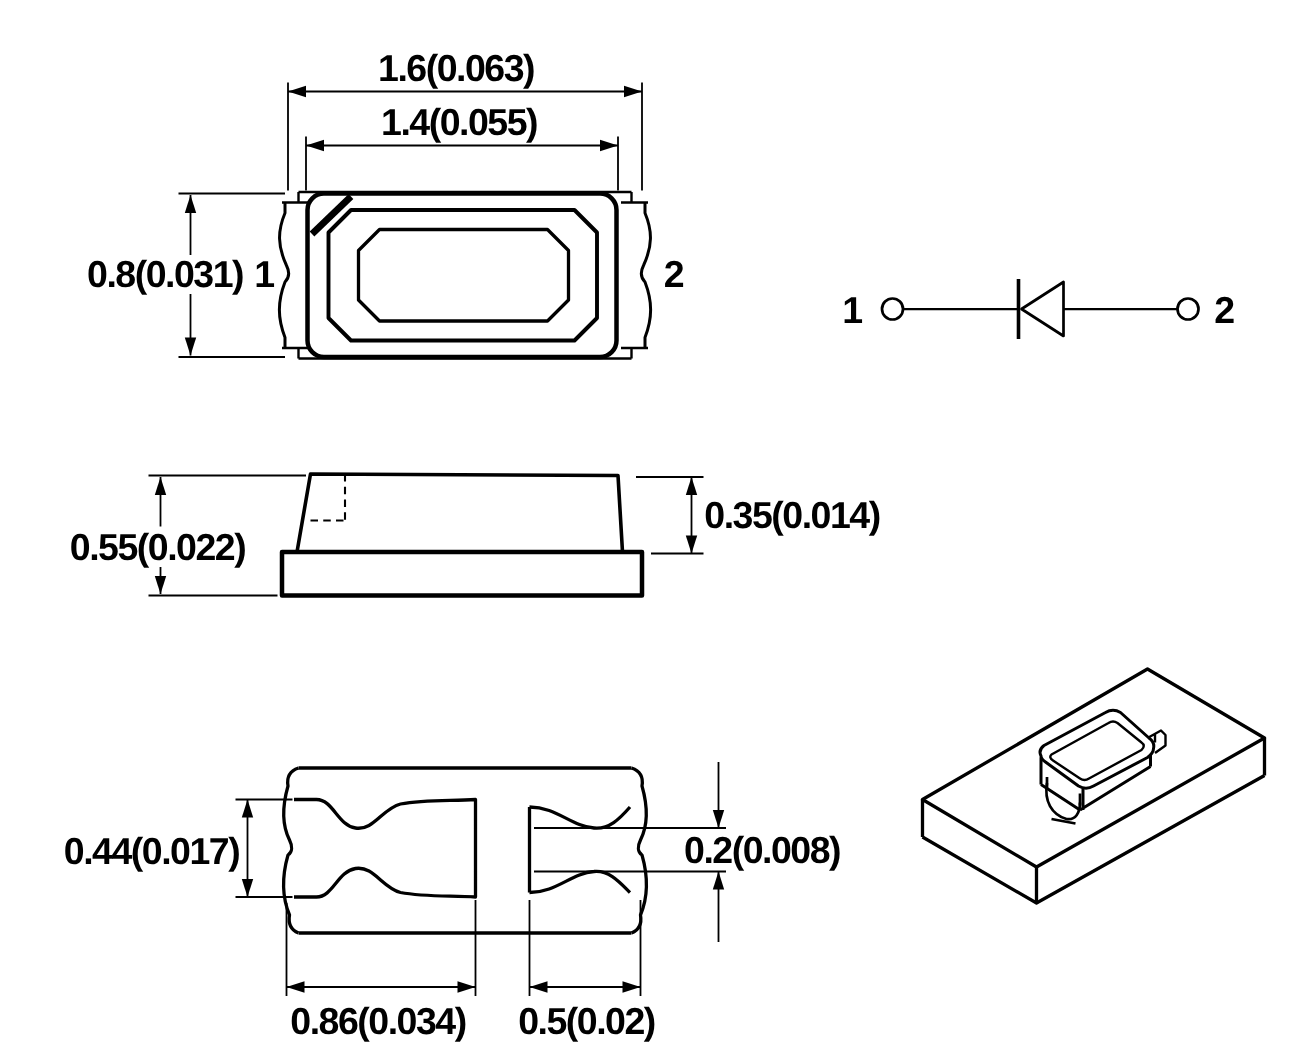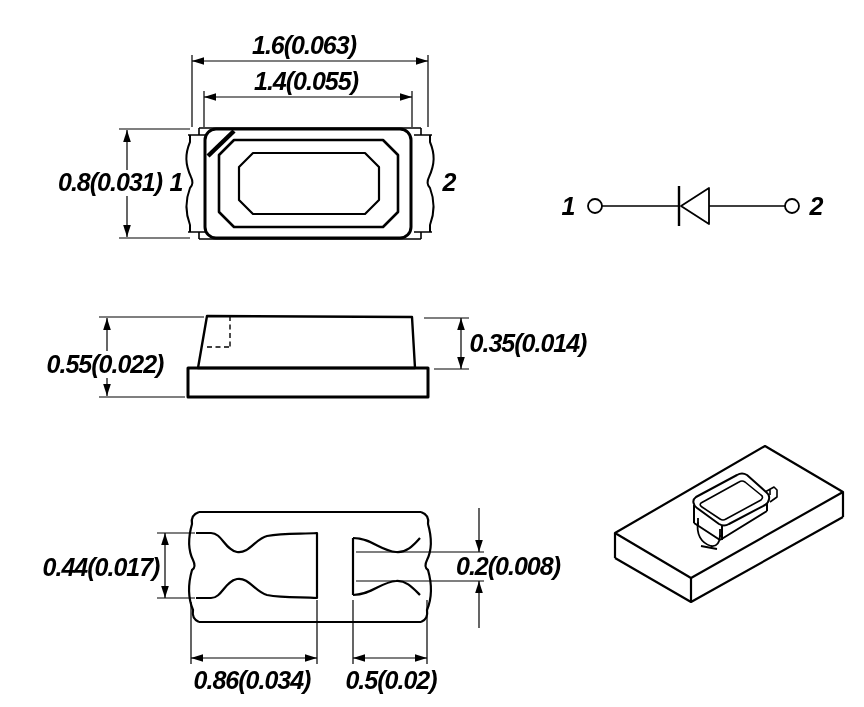--- a/index.html
+++ b/index.html
@@ -1,16 +1,16 @@
 <!DOCTYPE html>
 <html><head>
 <meta charset="utf-8">
 <style>
   html,body{margin:0;padding:0;background:#ffffff;}
-  #page{position:relative;width:864px;height:707px;background:#ffffff;overflow:hidden;font-style:italic;}
+  #page{position:relative;width:864px;height:707px;background:#ffffff;overflow:hidden;}
   svg{display:block;}
   .ln{fill:none;stroke:#000;stroke-linecap:butt;stroke-linejoin:round;}
   .w1{stroke-width:1.2;}
   .w14{stroke-width:1.4;}
   .w15{stroke-width:1.5;}
   .w16{stroke-width:1.6;}
   .w18{stroke-width:1.8;}
   .w2{stroke-width:2;}
   .w22{stroke-width:2.2;}
   .w24{stroke-width:2.4;}

